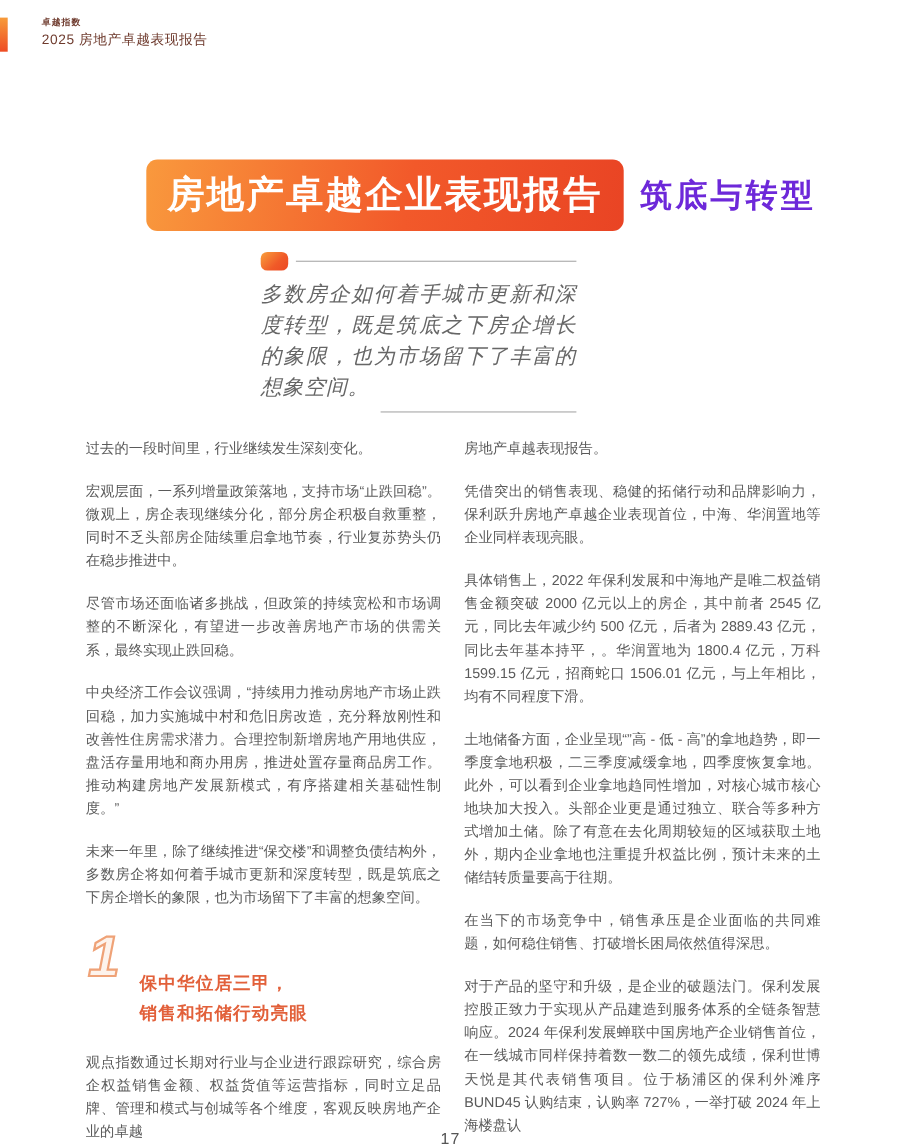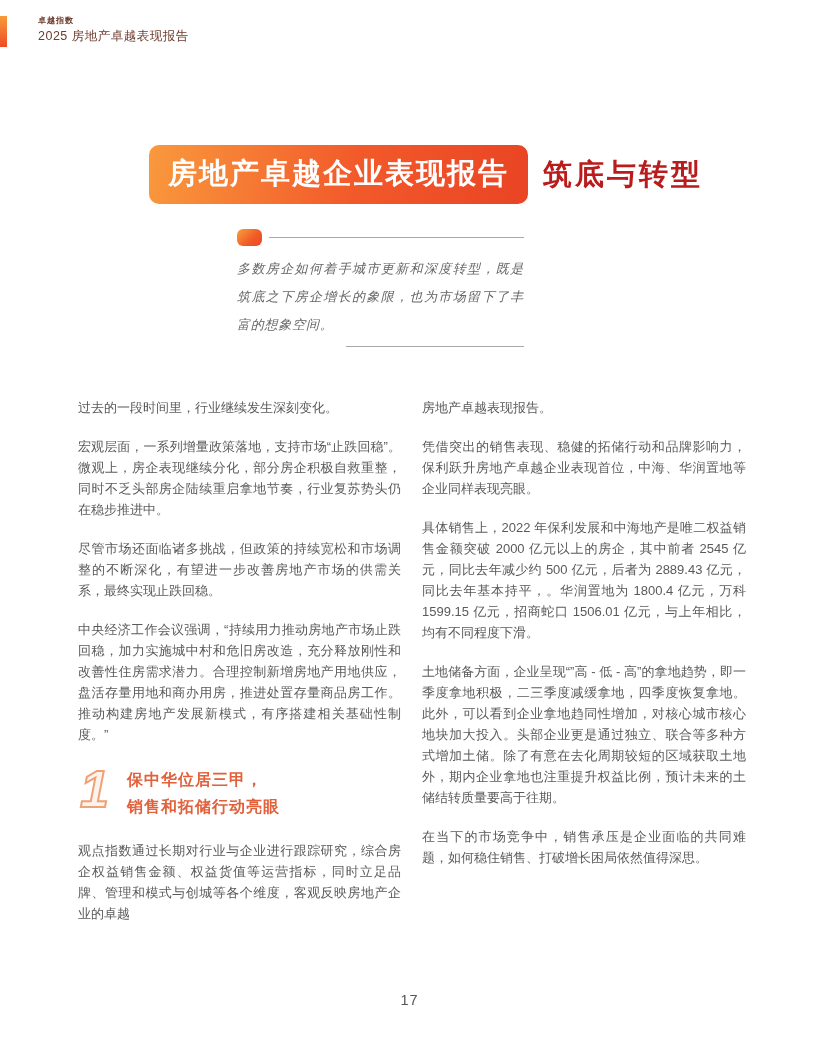--- a/index.html
+++ b/index.html
@@ -9,51 +9,51 @@
   
   .running-header{position:absolute;left:0;top:16px;display:flex;align-items:flex-start;}
   .header-accent-bar{width:7px;height:31px;background:linear-gradient(180deg,#f79b3a 0%,#ee4c24 100%);}
   .header-titles{margin-left:31px;color:#6e3a2d;}
   .header-eyebrow{font-size:8px;font-weight:bold;letter-spacing:1px;line-height:10px;}
   .header-title{font-size:12.5px;font-weight:normal;letter-spacing:0.5px;line-height:15px;margin-top:3px;}
 
   
   .headline{position:absolute;left:133px;top:145px;display:flex;align-items:center;}
   .headline-badge{background:linear-gradient(100deg,#f9993d 0%,#f2592a 55%,#e94424 100%);
-    color:#ffffff;font-weight:bold;font-size:29px;letter-spacing:2px;
-    padding:9px 19px 10px 19px;border-radius:10px;white-space:nowrap;margin-left:16px;}
-  .headline-suffix{color:#b91c1c;font-weight:bold;font-size:29px;letter-spacing:3px;margin-left:15px;white-space:nowrap;}
+    color:#ffffff;font-weight:bold;font-size:34px;letter-spacing:2px;
+    padding:9px 19px 10px 19px;border-radius:10px;white-space:nowrap;}
+  .headline-suffix{color:#6d28d9;font-weight:bold;font-size:29px;letter-spacing:3px;margin-left:15px;white-space:nowrap;}
 
   
   .quote-block{position:absolute;left:237px;top:229px;width:287px;}
   .quote-head{display:flex;align-items:center;}
   .quote-bullet{width:25px;height:17px;border-radius:6px;
     background:linear-gradient(135deg,#f9a03c 0%,#f05a28 60%,#ec4823 100%);flex:none;}
   .quote-topline{flex:1;height:1px;background:#a8a8a8;margin-left:7px;}
-  .quote-text{font-style:italic;color:#666666;font-size:13px;line-height:28px;
+  .quote-text{font-style:italic;color:#666666;font-size:19px;line-height:28px;
     letter-spacing:0.8px;margin-top:9px;text-align:justify;}
   .quote-bottomline{width:178px;height:1px;background:#a8a8a8;margin-left:auto;margin-top:7px;}
 
   
   .column{position:absolute;top:397px;width:323px;color:#5a5a5a;font-size:13px;
     line-height:21px;text-align:justify;}
   .column-left{left:78px;}
   .column-right{left:422px;width:324px;}
   .column p{margin:0 0 18px 0;}
   .column p:last-child{margin-bottom:0;}
 
   
   .section-heading{display:flex;align-items:flex-start;margin:8px 0 20px 0;}
   .section-number{font-size:52px;line-height:52px;font-style:italic;font-weight:bold;
     color:#fdf3ec;-webkit-text-stroke:2px #efa277;margin:0 18px 0 2px;flex:none;}
   .section-title{color:#e2603a;font-weight:bold;font-size:16px;line-height:27px;
-    letter-spacing:1px;padding-top:3px;}
+    letter-spacing:1px;padding-top:3px;margin-top:34px;}
 
   
-  .page-number{position:absolute;top:992px;left:50%;transform:translateX(-50%);
+  .page-number{position:absolute;top:1028px;left:50%;transform:translateX(-50%);
     color:#555555;font-size:14.5px;letter-spacing:1px;}
 </style>
 </head>
 <body>
 
 <div class="page">
 
   <div class="running-header">
     <div class="header-accent-bar"></div>
     <div class="header-titles">
@@ -74,35 +74,37 @@
     </div>
     <div class="quote-text">多数房企如何着手城市更新和深度转型，既是筑底之下房企增长的象限，也为市场留下了丰富的想象空间。</div>
     <div class="quote-bottomline"></div>
   </div>
 
   <div class="column column-left">
     <p>过去的一段时间里，行业继续发生深刻变化。</p>
     <p>宏观层面，一系列增量政策落地，支持市场“止跌回稳”。微观上，房企表现继续分化，部分房企积极自救重整，同时不乏头部房企陆续重启拿地节奏，行业复苏势头仍在稳步推进中。</p>
     <p>尽管市场还面临诸多挑战，但政策的持续宽松和市场调整的不断深化，有望进一步改善房地产市场的供需关系，最终实现止跌回稳。</p>
     <p>中央经济工作会议强调，“持续用力推动房地产市场止跌回稳，加力实施城中村和危旧房改造，充分释放刚性和改善性住房需求潜力。合理控制新增房地产用地供应，盘活存量用地和商办用房，推进处置存量商品房工作。推动构建房地产发展新模式，有序搭建相关基础性制度。”</p>
+    <p>未来一年里，除了继续推进“保交楼”和调整负债结构外，多数房企将如何着手城市更新和深度转型，既是筑底之下房企增长的象限，也为市场留下了丰富的想象空间。</p>
 
     <div class="section-heading">
       <div class="section-number">1</div>
       <div class="section-title">
         <div>保中华位居三甲，</div>
         <div>销售和拓储行动亮眼</div>
       </div>
     </div>
 
     <p>观点指数通过长期对行业与企业进行跟踪研究，综合房企权益销售金额、权益货值等运营指标，同时立足品牌、管理和模式与创城等各个维度，客观反映房地产企业的卓越</p>
   </div>
 
   <div class="column column-right">
     <p>房地产卓越表现报告。</p>
     <p>凭借突出的销售表现、稳健的拓储行动和品牌影响力，保利跃升房地产卓越企业表现首位，中海、华润置地等企业同样表现亮眼。</p>
     <p>具体销售上，2022 年保利发展和中海地产是唯二权益销售金额突破 2000 亿元以上的房企，其中前者 2545 亿元，同比去年减少约 500 亿元，后者为 2889.43 亿元，同比去年基本持平，。华润置地为 1800.4 亿元，万科 1599.15 亿元，招商蛇口 1506.01 亿元，与上年相比，均有不同程度下滑。</p>
     <p>土地储备方面，企业呈现“”高 - 低 - 高”的拿地趋势，即一季度拿地积极，二三季度减缓拿地，四季度恢复拿地。此外，可以看到企业拿地趋同性增加，对核心城市核心地块加大投入。头部企业更是通过独立、联合等多种方式增加土储。除了有意在去化周期较短的区域获取土地外，期内企业拿地也注重提升权益比例，预计未来的土储结转质量要高于往期。</p>
     <p>在当下的市场竞争中，销售承压是企业面临的共同难题，如何稳住销售、打破增长困局依然值得深思。</p>
+    <p>对于产品的坚守和升级，是企业的破题法门。保利发展控股正致力于实现从产品建造到服务体系的全链条智慧响应。2024 年保利发展蝉联中国房地产企业销售首位，在一线城市同样保持着数一数二的领先成绩，保利世博天悦是其代表销售项目。位于杨浦区的保利外滩序 BUND45 认购结束，认购率 727%，一举打破 2024 年上海楼盘认</p>
   </div>
 
   <div class="page-number">17</div>
 
 </div>
 
 </body></html>

